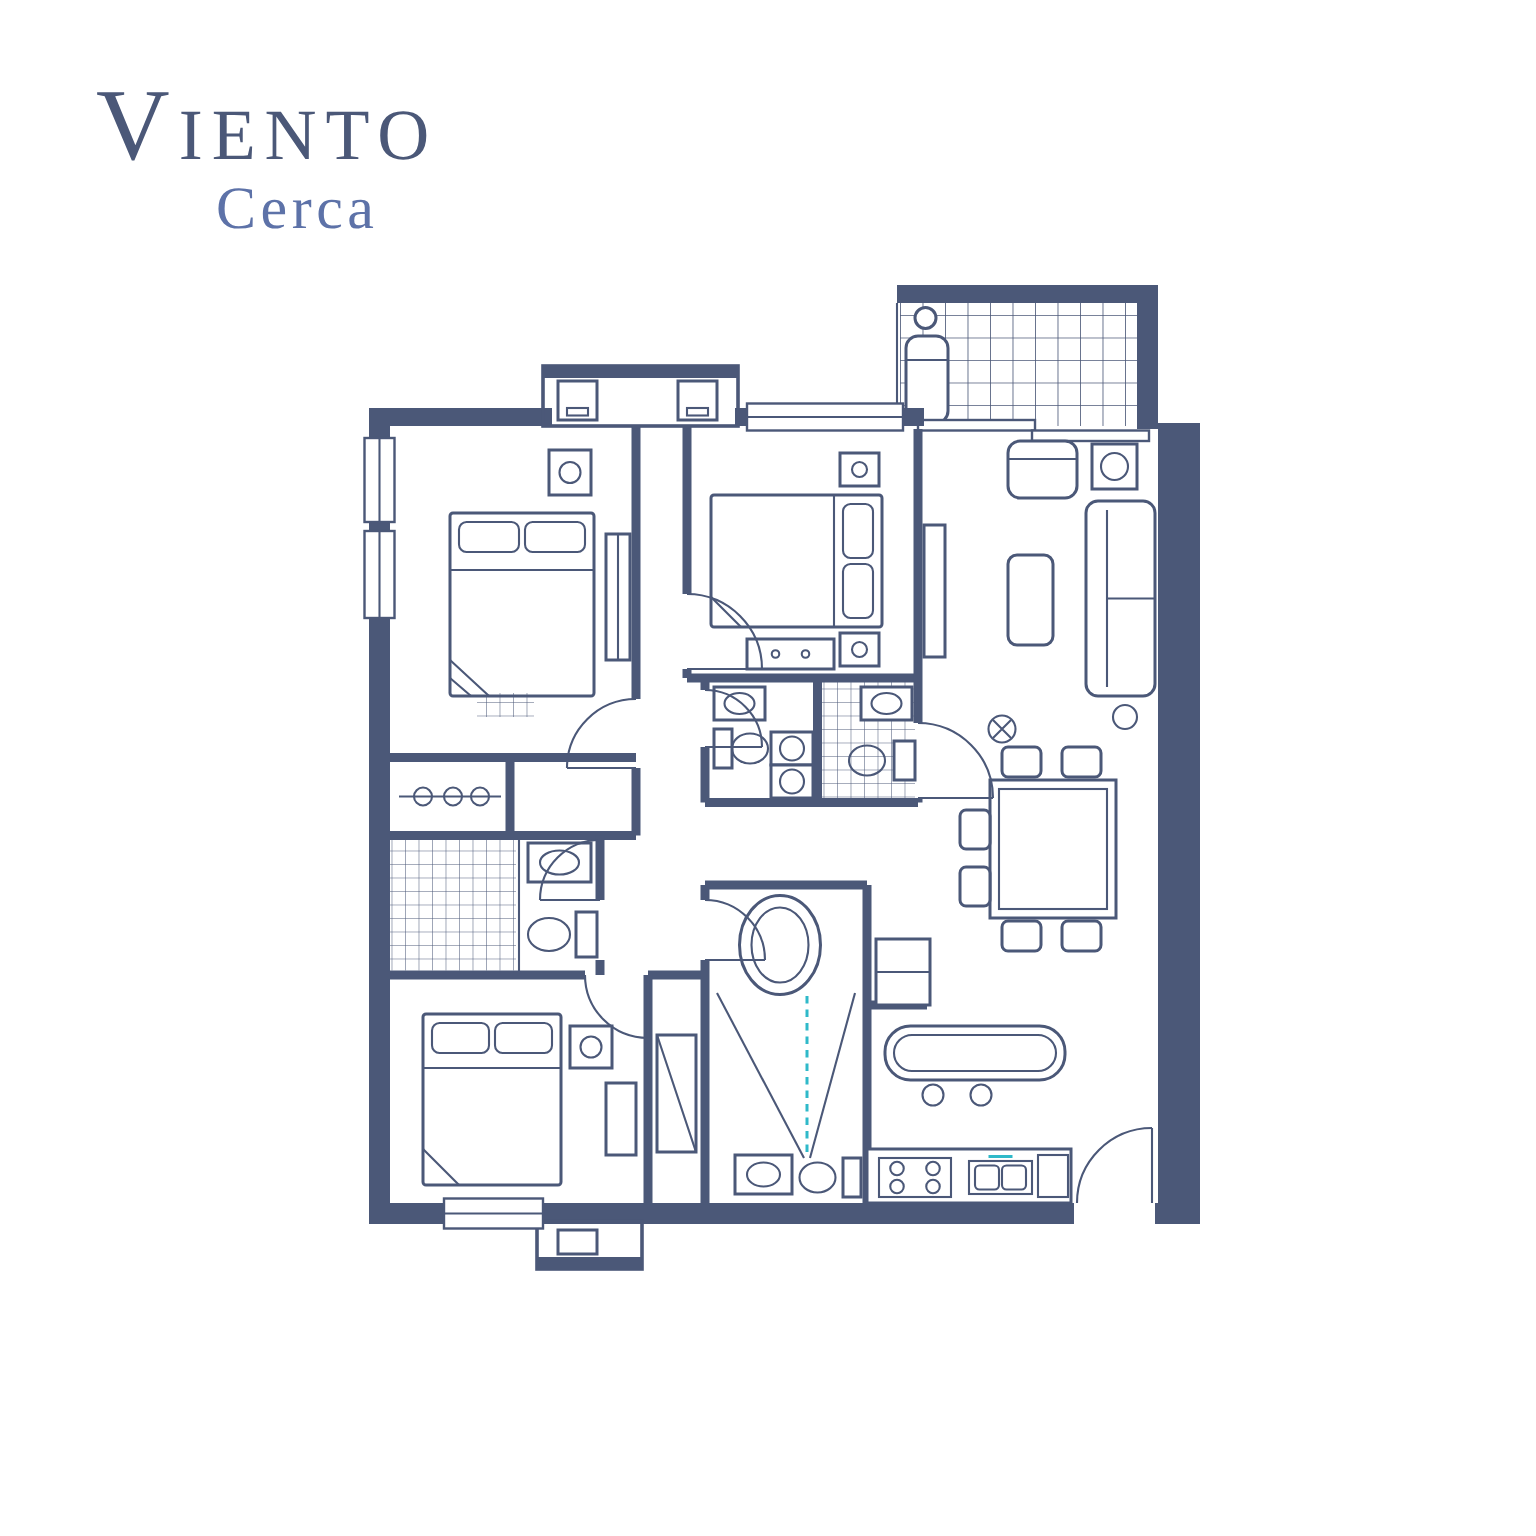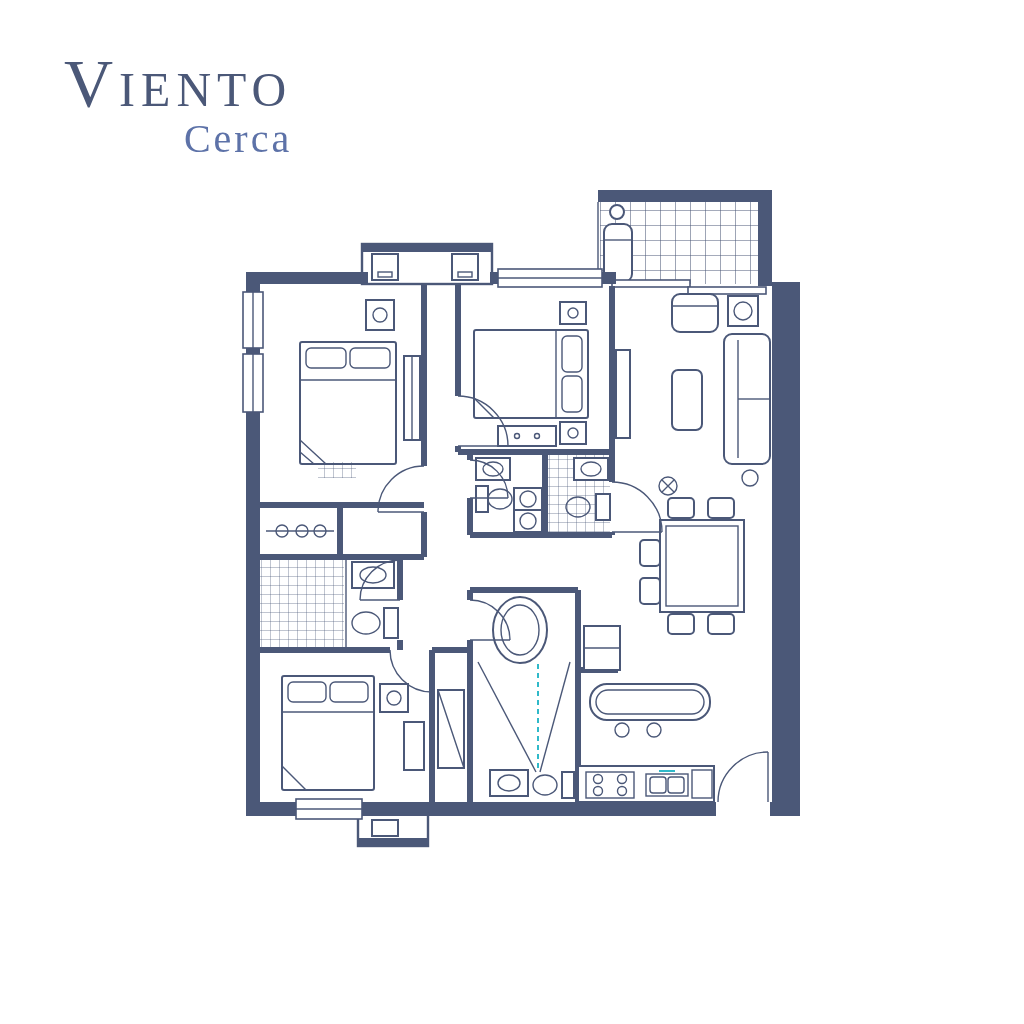--- a/index.html
+++ b/index.html
@@ -7,21 +7,21 @@
     --accent:#5d72a8;
     --teal:#2fb9c9;
     --background:#ffffff;
   }
   html,body{
     margin:0;padding:0;width:1024px;height:1024px;
     background:var(--background);
     font-family:"Liberation Serif", serif;
     position:relative;overflow:hidden;
   }
-  .brand{position:absolute;left:64px;top:46px;color:var(--plan);user-select:none;text-align:right;}
+  .brand{position:absolute;left:64px;top:46px;color:var(--plan);user-select:none;}
   .brand-title{font-size:48px;letter-spacing:6px;line-height:1.1;font-weight:400;}
   .brand-title::first-letter{font-size:68px;}
   .brand-subtitle{color:var(--accent);font-size:40px;letter-spacing:3px;margin-left:80px;margin-top:-6px;}
   svg.plan{position:absolute;left:0;top:0;width:1024px;height:1024px;}
   .wf{fill:var(--plan);stroke:none;}
   .iw{stroke:var(--plan);stroke-width:6;fill:none;}
   .t{stroke:var(--plan);stroke-width:2;fill:#fff;}
   .tn{stroke:var(--plan);stroke-width:2.4;fill:none;}
   .t1{stroke:var(--plan);stroke-width:1.4;fill:none;}
   .win{fill:#fff;stroke:var(--plan);stroke-width:1.6;}

